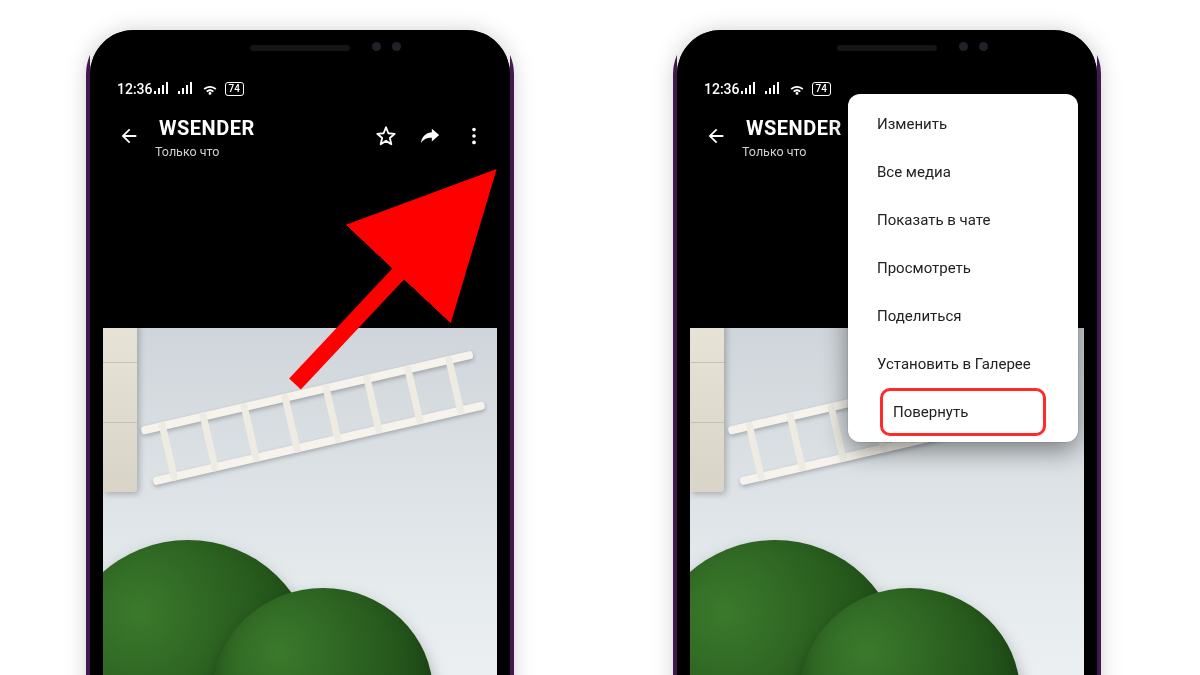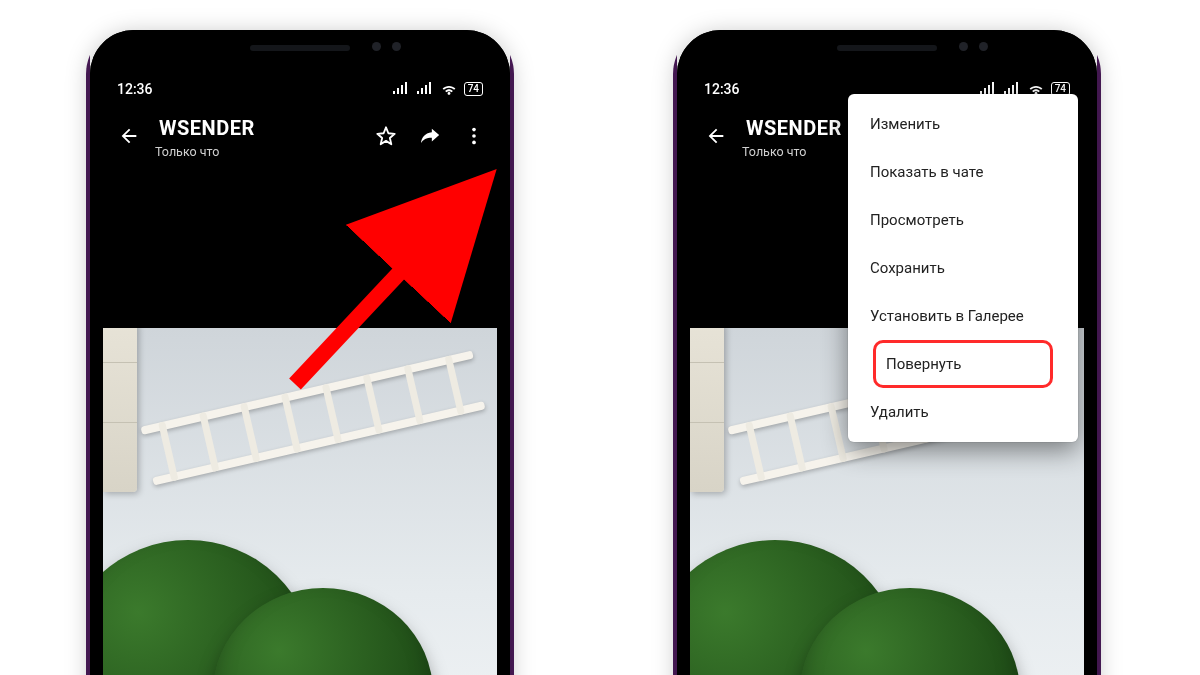--- a/index.html
+++ b/index.html
@@ -42,21 +42,21 @@
     position: relative;
     width: 394px; height: 760px;
     margin: 0 auto;
     border-radius: 30px;
     overflow: hidden;
     background: #000;
   }
 
   .status-bar {
     height: 30px; color:#fff;
-    display:flex; align-items:center; justify-content:space-between;
+    display:flex; align-items:center; 
     padding: 0 14px;
     font-size: 14px; font-weight:500;
     background:#000;
   }
   .status-right { display:flex; align-items:center; gap:6px; }
   .status-right svg { width:18px; height:14px; fill:#fff; }
   .batt-wrap { display:flex; align-items:center; gap:2px; }
   .batt-wrap .pct { font-size:10px; border:1px solid #fff; border-radius:3px; padding:0 3px; line-height:12px;}
 
   .app-bar {
@@ -102,23 +102,23 @@
   .pots { position:absolute; left:0; top:-6px; width:34px; height:170px; background:linear-gradient(#e7e3d7,#d8d4c7); border-radius:0 4px 4px 0; box-shadow: 2px 2px 6px rgba(0,0,0,.25);}
   .pots::before, .pots::after { content:""; position:absolute; left:0; right:0; height:1px; background:#c5c1b3; }
   .pots::before { top:40px; } .pots::after { top:100px; }
 
   
   .menu {
     position:absolute;
     top:20px; right:6px;
     width:230px;
     background:#ffffff;
-    border-radius:6px;
+    border-radius:12px;
     box-shadow: 0 8px 26px rgba(0,0,0,.45), 0 0 0 1px rgba(0,0,0,.05);
-    padding:6px 4px;
+    padding:6px 11px;
     z-index:30;
   }
   .menu-item {
     display:flex; align-items:center;
     padding: 15px 18px;
     font-size:15px; color:#222;
     white-space:nowrap;
     position:relative;
   }
   .submenu-arrow { position:absolute; right:12px; width:0; height:0;
@@ -309,33 +309,33 @@
       <div class="bush b1"></div>
         <div class="bush b2"></div>
 
     </div>
 
     <div class="menu">
       <div class="menu-item">
           <span>Изменить</span>
         </div>
       <div class="menu-item">
+          <span>Все медиа</span>
+        </div>
+      <div class="menu-item">
           <span>Показать в чате</span>
         </div>
       <div class="menu-item">
           <span>Просмотреть</span>
         </div>
       <div class="menu-item">
-          <span>Сохранить</span>
+          <span>Поделиться</span>
         </div>
       <div class="menu-item">
           <span>Установить в Галерее</span>
         </div>
       <div class="menu-item highlighted">
           <span>Повернуть</span>
         </div>
-      <div class="menu-item">
-          <span>Удалить</span>
-        </div>
     </div>
 
   </div>
 </div>
 
 </body></html>

